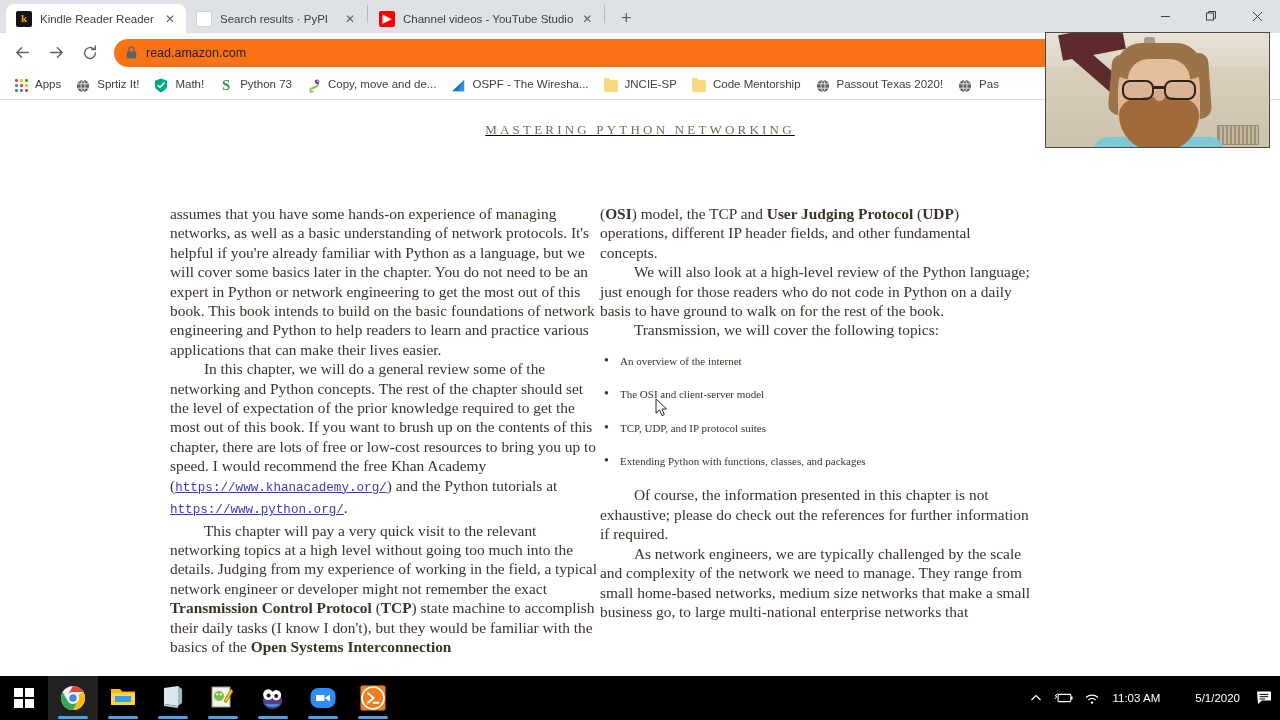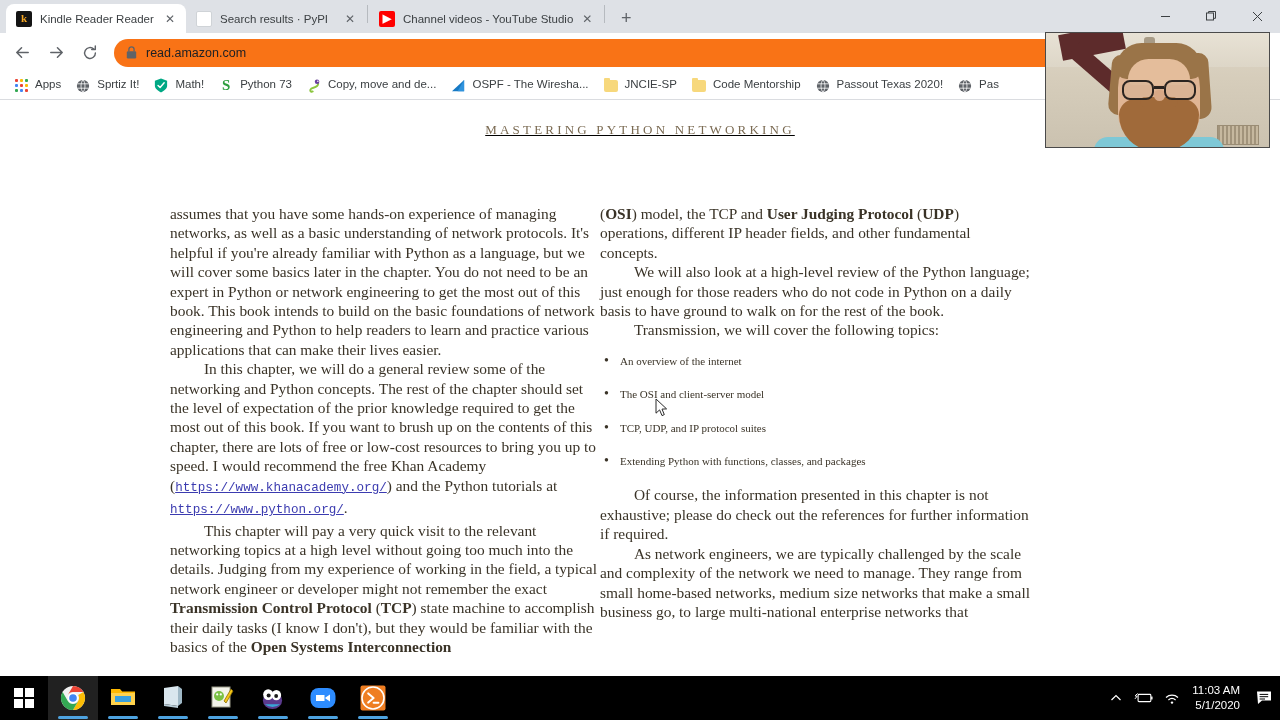--- a/index.html
+++ b/index.html
@@ -301,24 +301,25 @@
   }
   .tb-item.active { background: rgba(255,255,255,0.13); }
   .tb-ico { width: 26px; height: 26px; display:block; position: relative; }
 
   .tray {
     position: absolute; right: 0; top: 0; height: 44px;
     display: flex; align-items: center; color:#ffffff;
   }
   .tray-btn { width: 28px; height: 44px; display:flex; align-items:center; justify-content:center; color:#fff; }
   .clock {
-    display: flex; flex-direction: column; align-items: flex-end;
+    display: flex; flex-direction: row; align-items: flex-end;
     justify-content: center;
     font-size: 11.5px; line-height: 15px; color:#ffffff;
     padding: 0 10px 0 6px;
+    gap: 35px;
   }
   .notif { width: 30px; height:44px; display:flex; align-items:center; justify-content:center;}
 </style>
 </head>
 <body>
 
 <div id="screen">
 
   <div class="browser">
 

